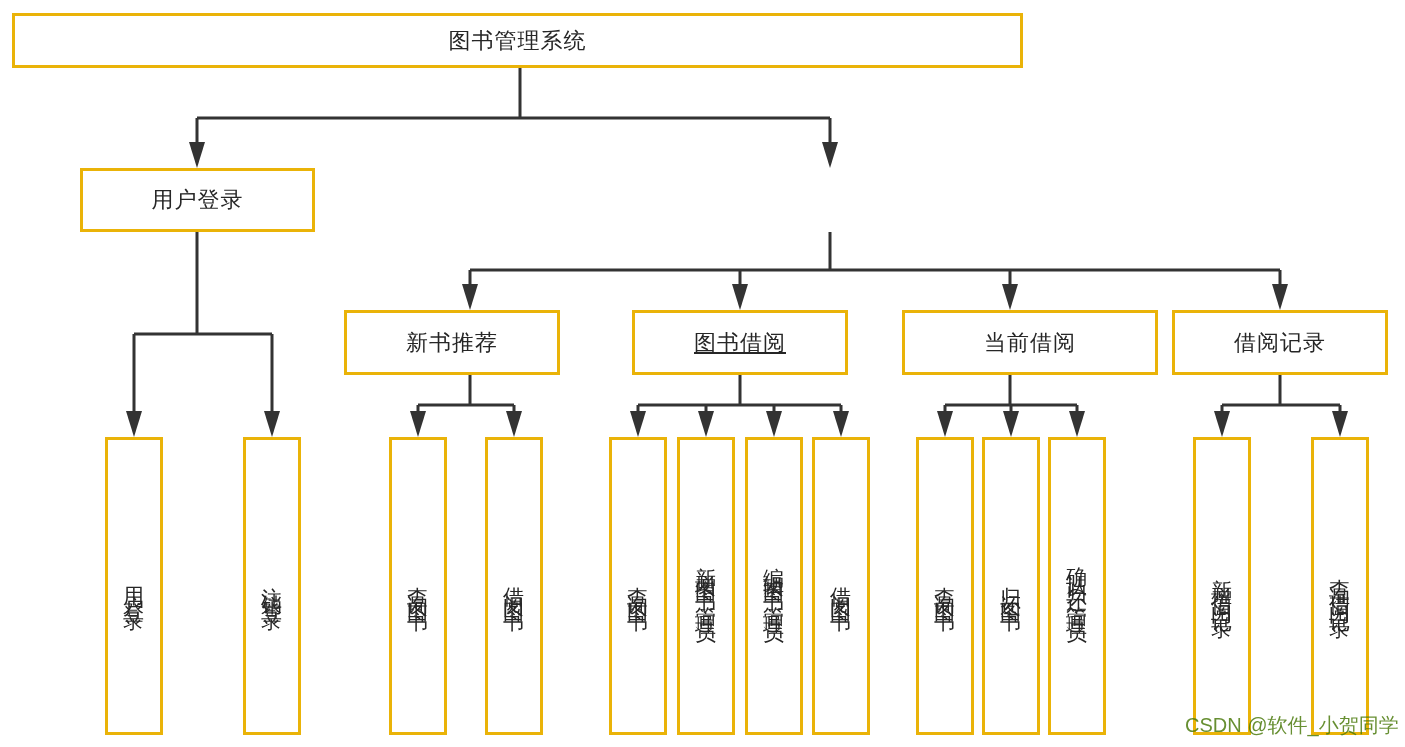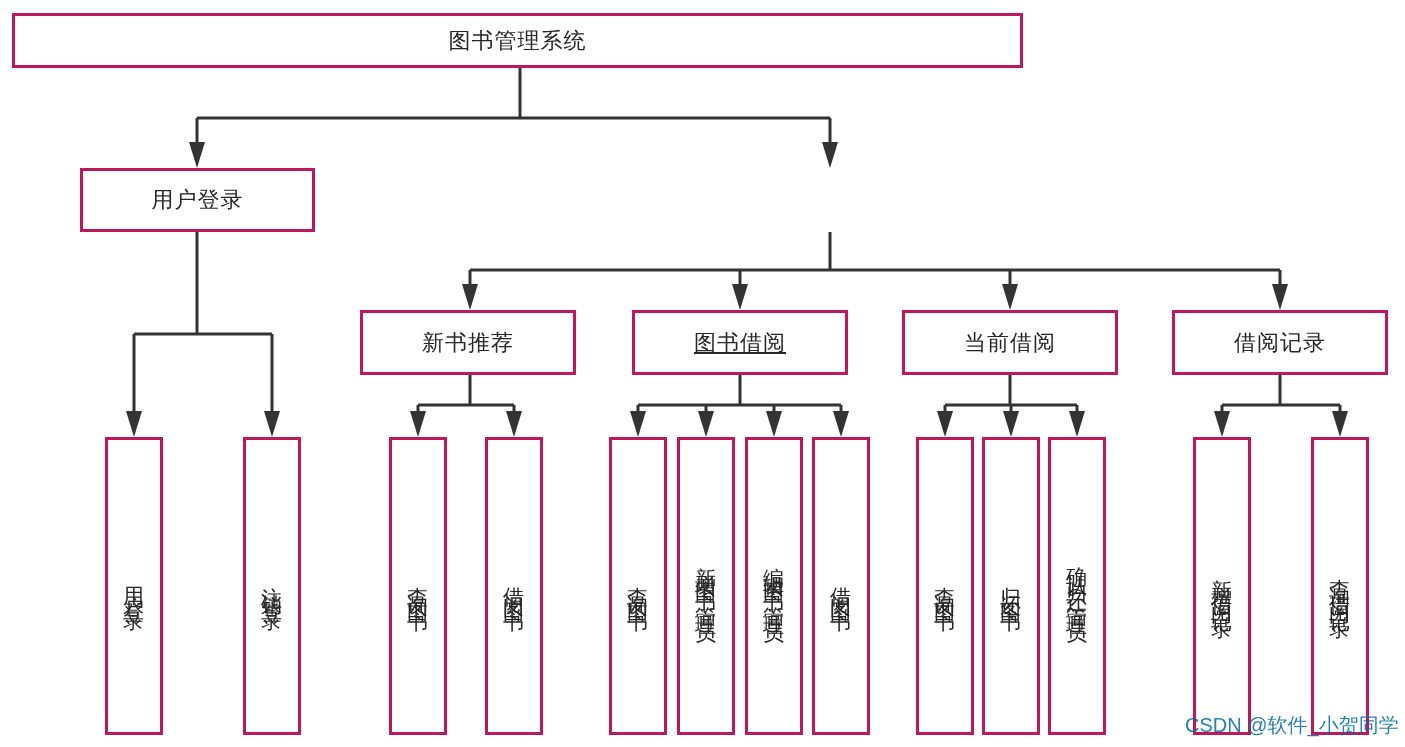--- a/index.html
+++ b/index.html
@@ -3,44 +3,44 @@
 <meta charset="utf-8">
 <style>
   html,body{margin:0;padding:0;background:#ffffff;}
   .stage{
     position:relative;width:1405px;height:747px;background:#ffffff;overflow:hidden;
     font-family:"Liberation Sans","DejaVu Sans",sans-serif;color:#262626;
   }
   .wires{position:absolute;left:0;top:0;z-index:0;}
   .node{
     position:absolute;box-sizing:border-box;background:#ffffff;
-    border:3px solid #be185d;display:flex;align-items:center;justify-content:center;
+    border:3px solid #eab308;display:flex;align-items:center;justify-content:center;
     z-index:1;
   }
   .h-node{font-size:22px;letter-spacing:1px;}
   .leaf{top:437px;width:58px;height:298px;}
   .leaf .vtext{
     writing-mode:vertical-rl;text-orientation:mixed;
     font-size:21px;letter-spacing:8px;line-height:1.1;white-space:nowrap;
   }
   #node-root{left:12px;top:13px;width:1011px;height:55px;}
   #node-user-login{left:80px;top:168px;width:235px;height:64px;}
   #node-book-management{left:712px;top:168px;width:236px;height:64px;}
-  #node-new-book{left:360px;top:310px;width:216px;height:65px;}
+  #node-new-book{left:344px;top:310px;width:216px;height:65px;}
   #node-book-borrowing{left:632px;top:310px;width:216px;height:65px;text-decoration:underline;}
-  #node-current-borrowing{left:902px;top:310px;width:216px;height:65px;justify-content:center;}
+  #node-current-borrowing{left:902px;top:310px;width:256px;height:65px;justify-content:center;}
   #node-borrowing-records{left:1172px;top:310px;width:216px;height:65px;}
   #leaf-a1{left:105px;} #leaf-a2{left:243px;}
   #leaf-b1{left:389px;} #leaf-b2{left:485px;}
   #leaf-c1{left:609px;} #leaf-c2{left:677px;} #leaf-c3{left:745px;} #leaf-c4{left:812px;}
   #leaf-d1{left:916px;} #leaf-d2{left:982px;} #leaf-d3{left:1048px;}
   #leaf-e1{left:1193px;} #leaf-e2{left:1311px;}
   .watermark{
     position:absolute;left:1185px;top:712px;z-index:3;
-    font-size:20px;color:#0369a1;opacity:0.85;white-space:nowrap;
+    font-size:20px;color:#4d7c0f;opacity:0.85;white-space:nowrap;
   }
 </style>
 </head>
 <body>
 
 <div class="stage">
 
   <svg class="wires" width="1405" height="747" viewBox="0 0 1405 747" aria-hidden="true">
     <g stroke="#333333" stroke-width="3" fill="none">
 

